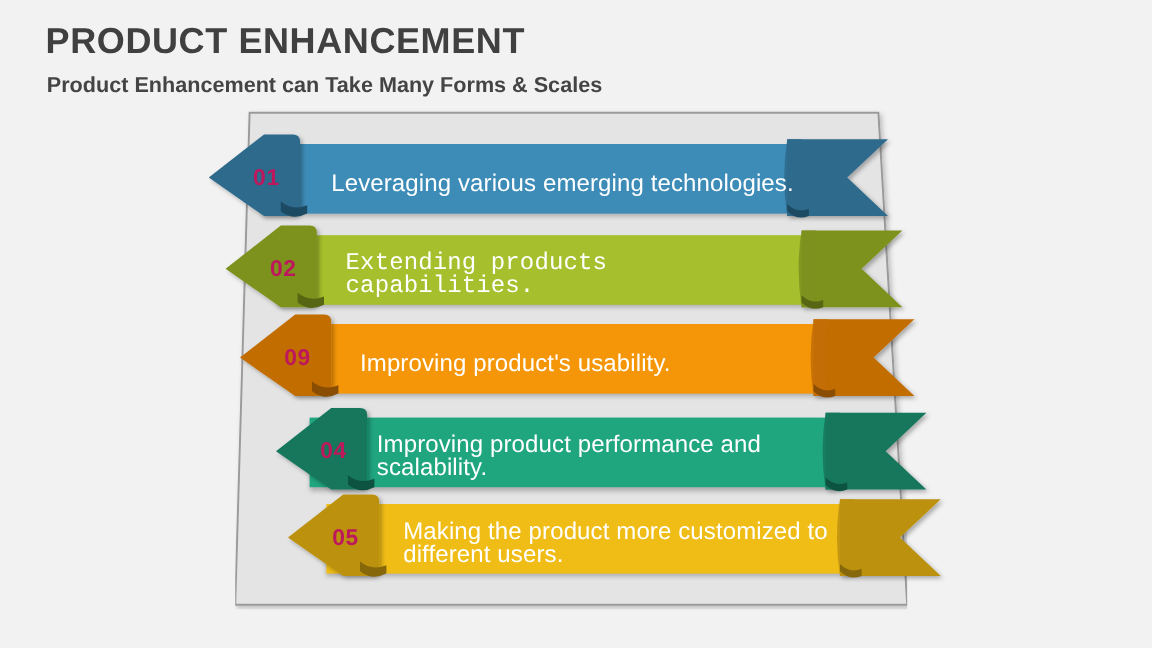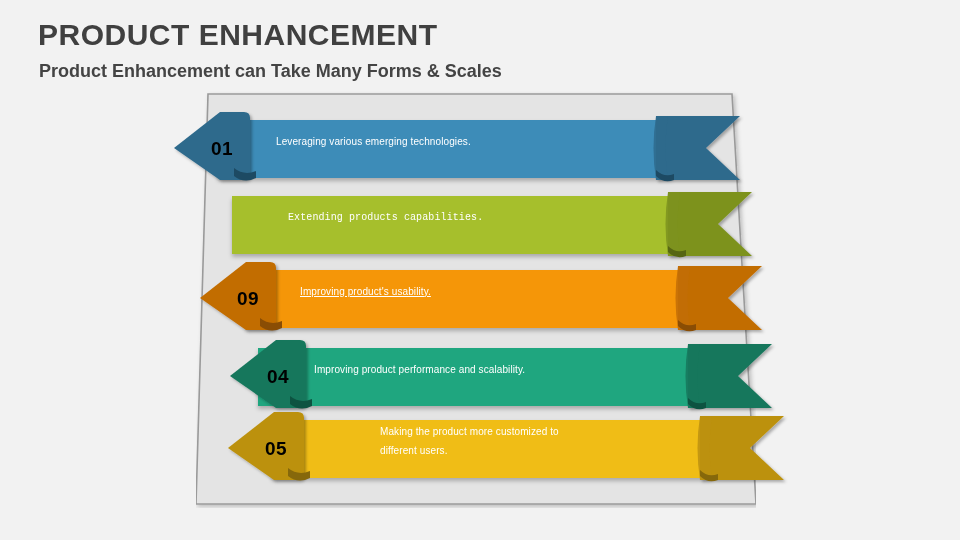--- a/index.html
+++ b/index.html
@@ -30,36 +30,36 @@
   #backpanel svg{display:block;}
 
   
   .row{position:absolute;height:78px;}
   .band{
     position:absolute;top:12px;height:58px;
     left:0;right:0;
   }
   .band-fill{position:absolute;inset:0;}
   .row-text{
-    position:absolute;top:4px;height:58px;
+    position:absolute;top:16px;height:58px;
     display:flex;align-items:center;
-    color:#ffffff;font-size:10px;line-height:19px;
+    color:#ffffff;font-size:20px;line-height:19px;
     font-weight:normal;
     letter-spacing:.1px;
     white-space:pre-line;
     z-index:6;
   }
   .numwrap{
     position:absolute;top:0;width:86px;height:82px;z-index:7;
   }
   .numwrap svg{position:absolute;left:0;top:0;}
   .num{
     position:absolute;left:0;top:0;width:86px;height:82px;
     display:flex;align-items:center;justify-content:center;
-    color:#000000;font-size:19px;font-weight:bold;
+    color:#be185d;font-size:19px;font-weight:bold;
     padding-left:14px;box-sizing:border-box;
     letter-spacing:.5px;
   }
   .tailwrap{position:absolute;top:0;width:110px;height:84px;z-index:5;}
   .tailwrap svg{position:absolute;left:0;top:0;}
 </style>
 </head>
 <body>
 
 <div id="slide">
@@ -125,20 +125,32 @@
         <polygon filter="url(#ts1)" points="6,8 90,8 56,40 90,72 6,72" fill="#7d921f"></polygon>
         <path d="M6,8 Q1,40 6,72 L18,72 Q13,40 18,8 Z" fill="#7d921f" opacity="0.85"></path>
         <path d="M6,68 q8,8 18,4 l0,-6 q-10,4 -18,-4 z" fill="#566613"></path>
       </svg>
     </div>
 
     <div class="band" style="left:46px;width:450px;">
       <div class="band-fill" style="background:#a6bf2c;box-shadow:0 3px 4px rgba(0,0,0,.25);"></div>
     </div>
 
+    <div class="numwrap" style="left:0px;">
+      <svg width="86" height="84" viewBox="0 0 86 84">
+        <defs>
+          <filter id="ns1" x="-30%" y="-30%" width="180%" height="180%">
+            <feDropShadow dx="2" dy="2" stdDeviation="1.6" flood-color="#000" flood-opacity="0.3"></feDropShadow>
+          </filter>
+        </defs>
+        <path filter="url(#ns1)" d="M48,4 L72,4 Q78,4 78,10 L78,66 Q78,72 72,72 L48,72 L2,40 Z" fill="#7d921f"></path>
+        <path d="M62,68 q10,8 22,2 l0,-7 q-12,5 -22,-3 z" fill="#566613"></path>
+      </svg>
+      <div class="num">02</div>
+    </div>
 
     <div class="row-text" style="left:102px;width:384px;font-family:Liberation Mono, monospace;">Extending products capabilities.</div>
   </div>
       <div class="row" style="left: 198px; top: 258px; width: 554px;">
 
     <div class="tailwrap" style="left:474px;">
       <svg width="110" height="84" viewBox="0 0 110 84">
         <defs>
           <filter id="ts2" x="-30%" y="-30%" width="180%" height="180%">
             <feDropShadow dx="2" dy="2" stdDeviation="1.6" flood-color="#000" flood-opacity="0.3"></feDropShadow>
@@ -160,21 +172,21 @@
           <filter id="ns2" x="-30%" y="-30%" width="180%" height="180%">
             <feDropShadow dx="2" dy="2" stdDeviation="1.6" flood-color="#000" flood-opacity="0.3"></feDropShadow>
           </filter>
         </defs>
         <path filter="url(#ns2)" d="M48,4 L72,4 Q78,4 78,10 L78,66 Q78,72 72,72 L48,72 L2,40 Z" fill="#c26d06"></path>
         <path d="M62,68 q10,8 22,2 l0,-7 q-12,5 -22,-3 z" fill="#8a4d04"></path>
       </svg>
       <div class="num">09</div>
     </div>
 
-    <div class="row-text" style="left:102px;width:380px;text-decoration:underline;">Improving product's usability.</div>
+    <div class="row-text" style="left:102px;width:380px;">Improving product's usability.</div>
   </div>
       <div class="row" style="left: 212px; top: 336px; width: 548px;">
 
     <div class="tailwrap" style="left:470px;">
       <svg width="110" height="84" viewBox="0 0 110 84">
         <defs>
           <filter id="ts3" x="-30%" y="-30%" width="180%" height="180%">
             <feDropShadow dx="2" dy="2" stdDeviation="1.6" flood-color="#000" flood-opacity="0.3"></feDropShadow>
           </filter>
         </defs>
@@ -215,31 +227,31 @@
         <polygon filter="url(#ts4)" points="6,8 90,8 56,40 90,72 6,72" fill="#bc9110"></polygon>
         <path d="M6,8 Q1,40 6,72 L18,72 Q13,40 18,8 Z" fill="#bc9110" opacity="0.85"></path>
         <path d="M6,68 q8,8 18,4 l0,-6 q-10,4 -18,-4 z" fill="#86680b"></path>
       </svg>
     </div>
 
     <div class="band" style="left:46px;width:440px;">
       <div class="band-fill" style="background:#f0bd16;box-shadow:0 3px 4px rgba(0,0,0,.25);"></div>
     </div>
 
-    <div class="numwrap" style="left:0px;text-decoration:underline;">
+    <div class="numwrap" style="left:12px;text-decoration:underline;">
       <svg width="86" height="84" viewBox="0 0 86 84">
         <defs>
           <filter id="ns4" x="-30%" y="-30%" width="180%" height="180%">
             <feDropShadow dx="2" dy="2" stdDeviation="1.6" flood-color="#000" flood-opacity="0.3"></feDropShadow>
           </filter>
         </defs>
         <path filter="url(#ns4)" d="M48,4 L72,4 Q78,4 78,10 L78,66 Q78,72 72,72 L48,72 L2,40 Z" fill="#bc9110"></path>
         <path d="M62,68 q10,8 22,2 l0,-7 q-12,5 -22,-3 z" fill="#86680b"></path>
       </svg>
       <div class="num">05</div>
     </div>
 
-    <div class="row-text" style="left:110px;width:366px;margin-left:44px;">Making the product more customized to
+    <div class="row-text" style="left:110px;width:366px;">Making the product more customized to
 different users.</div>
   </div>
     </div>
 
 </div>
 
 </body></html>

